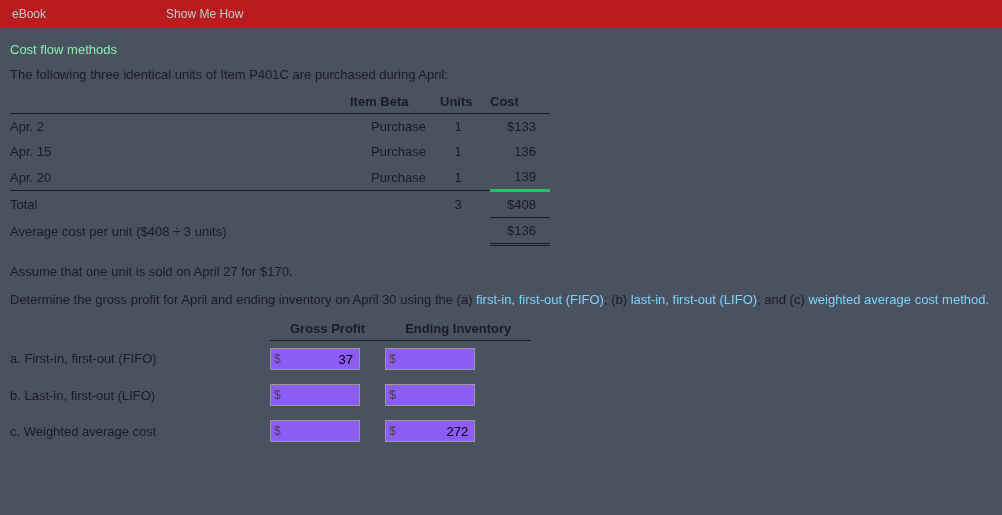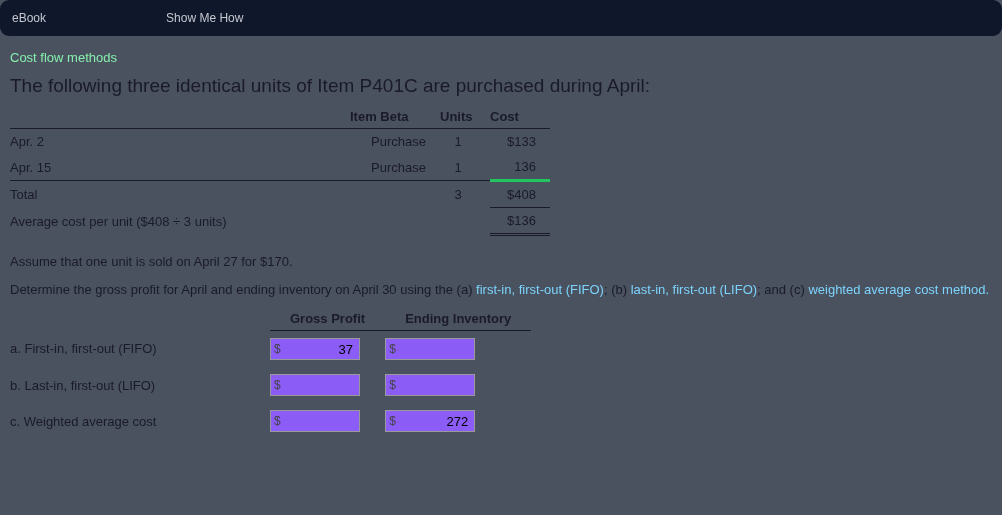--- a/index.html
+++ b/index.html
@@ -6,42 +6,41 @@
     body {
       width: 1002px;
       height: 515px;
       background: #4a5260;
       font-family: Arial, sans-serif;
       font-size: 13px;
       color: #1a1a2a;
       overflow: hidden;
     }
     .topbar {
-      height: 36px;
-      background: #0f172a;
+      height: 28px;
+      background: #b91c1c;
       display: flex;
       align-items: center;
       padding: 0 12px;
       gap: 120px;
-      border-radius: 9px;
     }
     .topbar-item {
       color: #c5c8d0;
       font-size: 12px;
     }
     .content {
       padding: 14px 10px 10px 10px;
     }
     .heading {
       font-size: 13px;
       color: #86efac;
       margin-bottom: 10px;
     }
     .intro {
-      font-size: 19px;
+      font-size: 13px;
       color: #1a1a2a;
       margin-bottom: 8px;
     }
     .tbl {
       border-collapse: collapse;
       margin-bottom: 16px;
     }
     .tbl th {
       text-align: left;
       font-weight: bold;
@@ -115,20 +114,26 @@
       <td class="beta-col">Purchase</td>
       <td class="units-col">1</td>
       <td class="cost-col">$133</td>
     </tr>
     <tr>
       <td class="date-col">Apr.  15</td>
       <td class="beta-col">Purchase</td>
       <td class="units-col">1</td>
       <td class="cost-col">136</td>
     </tr>
+    <tr>
+      <td class="date-col">Apr.  20</td>
+      <td class="beta-col">Purchase</td>
+      <td class="units-col">1</td>
+      <td class="cost-col">139</td>
+    </tr>
     <tr class="row-total">
       <td class="date-col indent">Total</td>
       <td class="beta-col"></td>
       <td class="units-col" style="border-top:1px solid #1a1a2a">3</td>
       <td class="cost-col" style="border-top:3px solid #22c55e">$408</td>
     </tr>
     <tr class="row-avg">
       <td class="date-col indent" colspan="3">Average cost per unit ($408 ÷ 3 units)</td>
       <td class="cost-col">$136</td>
     </tr>

